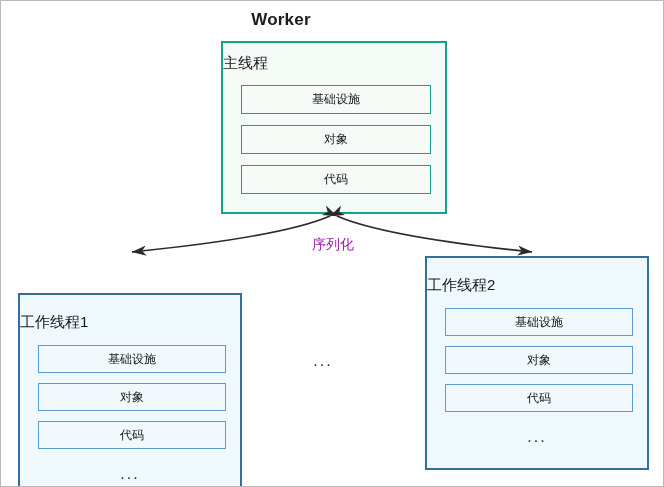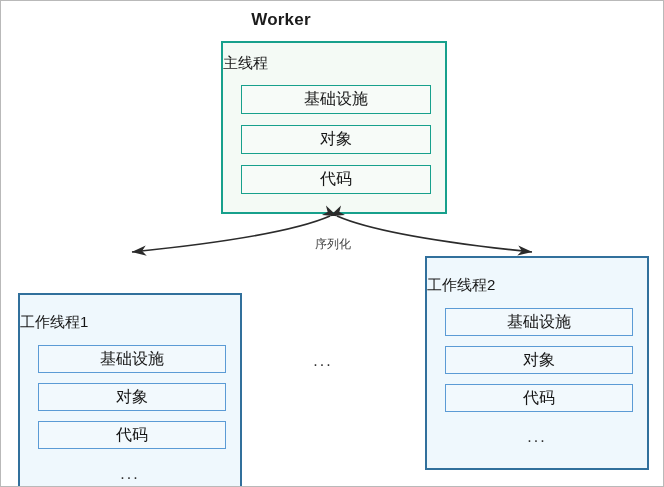--- a/index.html
+++ b/index.html
@@ -51,21 +51,21 @@
     line-height: 20px;
   }
   .slot {
     position: absolute;
     box-sizing: border-box;
     border-width: 1.6px;
     border-style: solid;
     display: flex;
     align-items: center;
     justify-content: center;
-    font-size: 16px;
+    font-size: 12px;
     color: #161616;
     text-align: center;
   }
   .dots {
     position: absolute;
     left: 0;
     width: 100%;
     text-align: center;
     font-size: 16px;
     color: #333;
@@ -129,22 +129,22 @@
     letter-spacing: 2px;
   }
 
   
   #serialize-label {
     position: absolute;
     left: 272px;
     top: 233px;
     width: 120px;
     text-align: center;
-    font-size: 12px;
-    color: #404040;
+    font-size: 14px;
+    color: #a21caf;
     line-height: 20px;
   }
 
   
   #arrow-layer {
     position: absolute;
     left: 0;
     top: 0;
     width: 664px;
     height: 487px;

